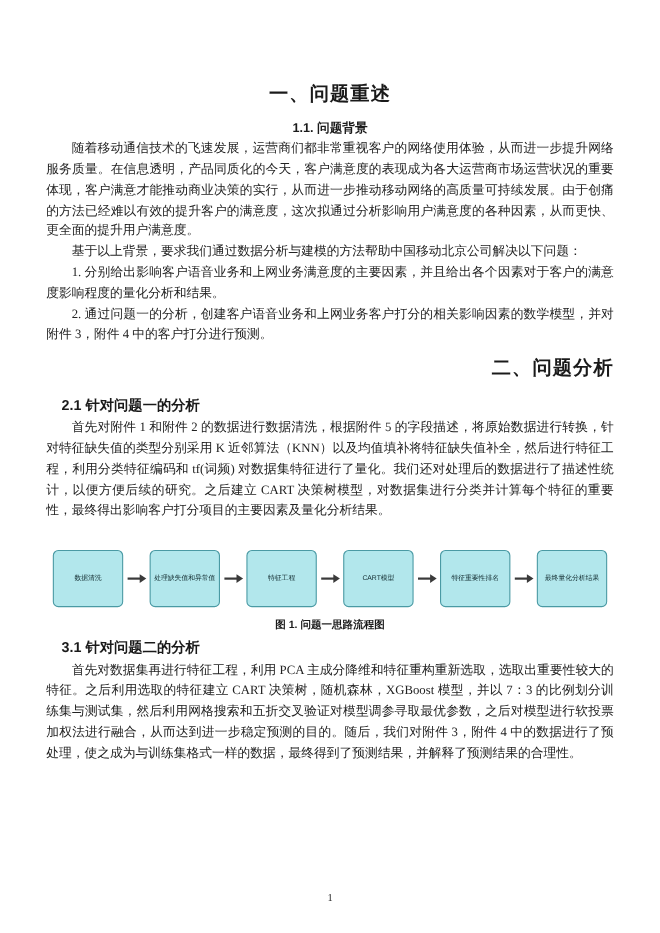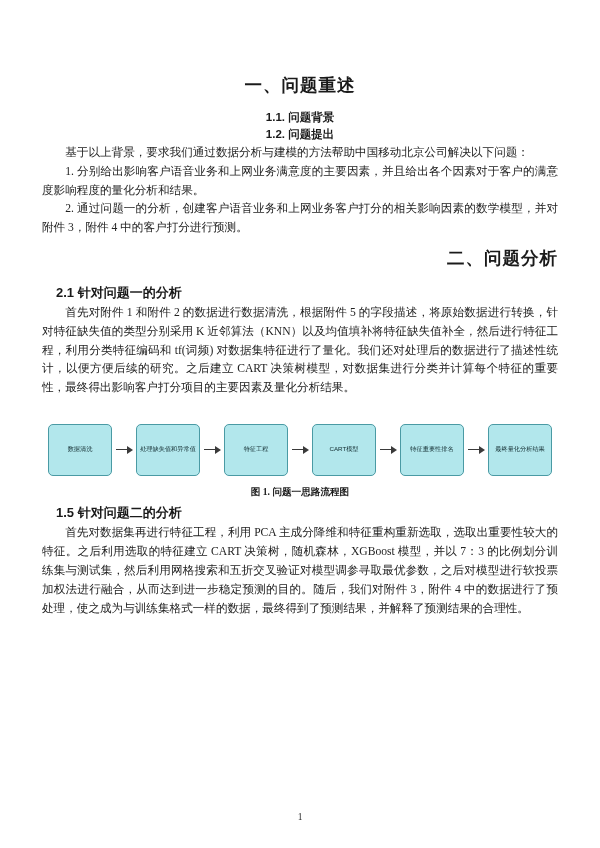--- a/index.html
+++ b/index.html
@@ -115,21 +115,21 @@
     width: 0; height: 0;
     border-top: 4.3px solid transparent;
     border-bottom: 4.3px solid transparent;
     border-left: 6px solid #3a3a3a;
   }
   .fig-caption {
     text-align: center;
     font-size: 9.6px;
     font-weight: bold;
     margin-top: 4px;
-    font-family: Liberation Serif, serif;
+    font-family: Liberation Sans, sans-serif;
     color: #1a1a1a;
   }
 
   
   .page-number {
     position: absolute;
     left: 0;
     right: 0;
     bottom: 38px;
     text-align: center;
@@ -139,22 +139,22 @@
   }
 </style>
 </head>
 <body>
 
 <div class="page">
 
   <h1 class="h1">一、问题重述</h1>
 
   <h2 class="h2">1.1. 问题背景</h2>
-
-  <h2 class="h2">1.2. 问题提出</h2>
+  <p class="body">随着移动通信技术的飞速发展，运营商们都非常重视客户的网络使用体验，从而进一步提升网络服务质量。在信息透明，产品同质化的今天，客户满意度的表现成为各大运营商市场运营状况的重要体现，客户满意才能推动商业决策的实行，从而进一步推动移动网络的高质量可持续发展。由于创痛的方法已经难以有效的提升客户的满意度，这次拟通过分析影响用户满意度的各种因素，从而更快、更全面的提升用户满意度。</p>
+
   <p class="body">基于以上背景，要求我们通过数据分析与建模的方法帮助中国移动北京公司解决以下问题：</p>
   <p class="body">1. 分别给出影响客户语音业务和上网业务满意度的主要因素，并且给出各个因素对于客户的满意度影响程度的量化分析和结果。</p>
   <p class="body">2. 通过问题一的分析，创建客户语音业务和上网业务客户打分的相关影响因素的数学模型，并对附件 3，附件 4 中的客户打分进行预测。</p>
 
   <h1 class="h1 second">二、问题分析</h1>
 
   <h2 class="h2-alt">2.1 针对问题一的分析</h2>
   <p class="body">首先对附件 1 和附件 2 的数据进行数据清洗，根据附件 5 的字段描述，将原始数据进行转换，针对特征缺失值的类型分别采用 K 近邻算法（KNN）以及均值填补将特征缺失值补全，然后进行特征工程，利用分类特征编码和 tf(词频) 对数据集特征进行了量化。我们还对处理后的数据进行了描述性统计，以便方便后续的研究。之后建立 CART 决策树模型，对数据集进行分类并计算每个特征的重要性，最终得出影响客户打分项目的主要因素及量化分析结果。</p>
 
   <div class="figure">
@@ -189,18 +189,18 @@
         <span class="shaft" style="background: rgb(58, 58, 58);"></span>
           <span class="head" style="border-left-color: rgb(58, 58, 58);"></span>
       </div>
 
       <div class="flow-box" style="background: rgb(178, 231, 236); border-color: rgb(74, 154, 164);">最终量化分析结果</div>
 
     </div>
     <div class="fig-caption">图 1. 问题一思路流程图</div>
   </div>
 
-  <h2 class="h2-alt">1.5 针对问题二的分析</h2>
+  <h2 class="h2-alt">3.1 针对问题二的分析</h2>
   <p class="body">首先对数据集再进行特征工程，利用 PCA 主成分降维和特征重构重新选取，选取出重要性较大的特征。之后利用选取的特征建立 CART 决策树，随机森林，XGBoost 模型，并以 7：3 的比例划分训练集与测试集，然后利用网格搜索和五折交叉验证对模型调参寻取最优参数，之后对模型进行软投票加权法进行融合，从而达到进一步稳定预测的目的。随后，我们对附件 3，附件 4 中的数据进行了预处理，使之成为与训练集格式一样的数据，最终得到了预测结果，并解释了预测结果的合理性。</p>
 
   <div class="page-number">1</div>
 
 </div>
 
 </body></html>

